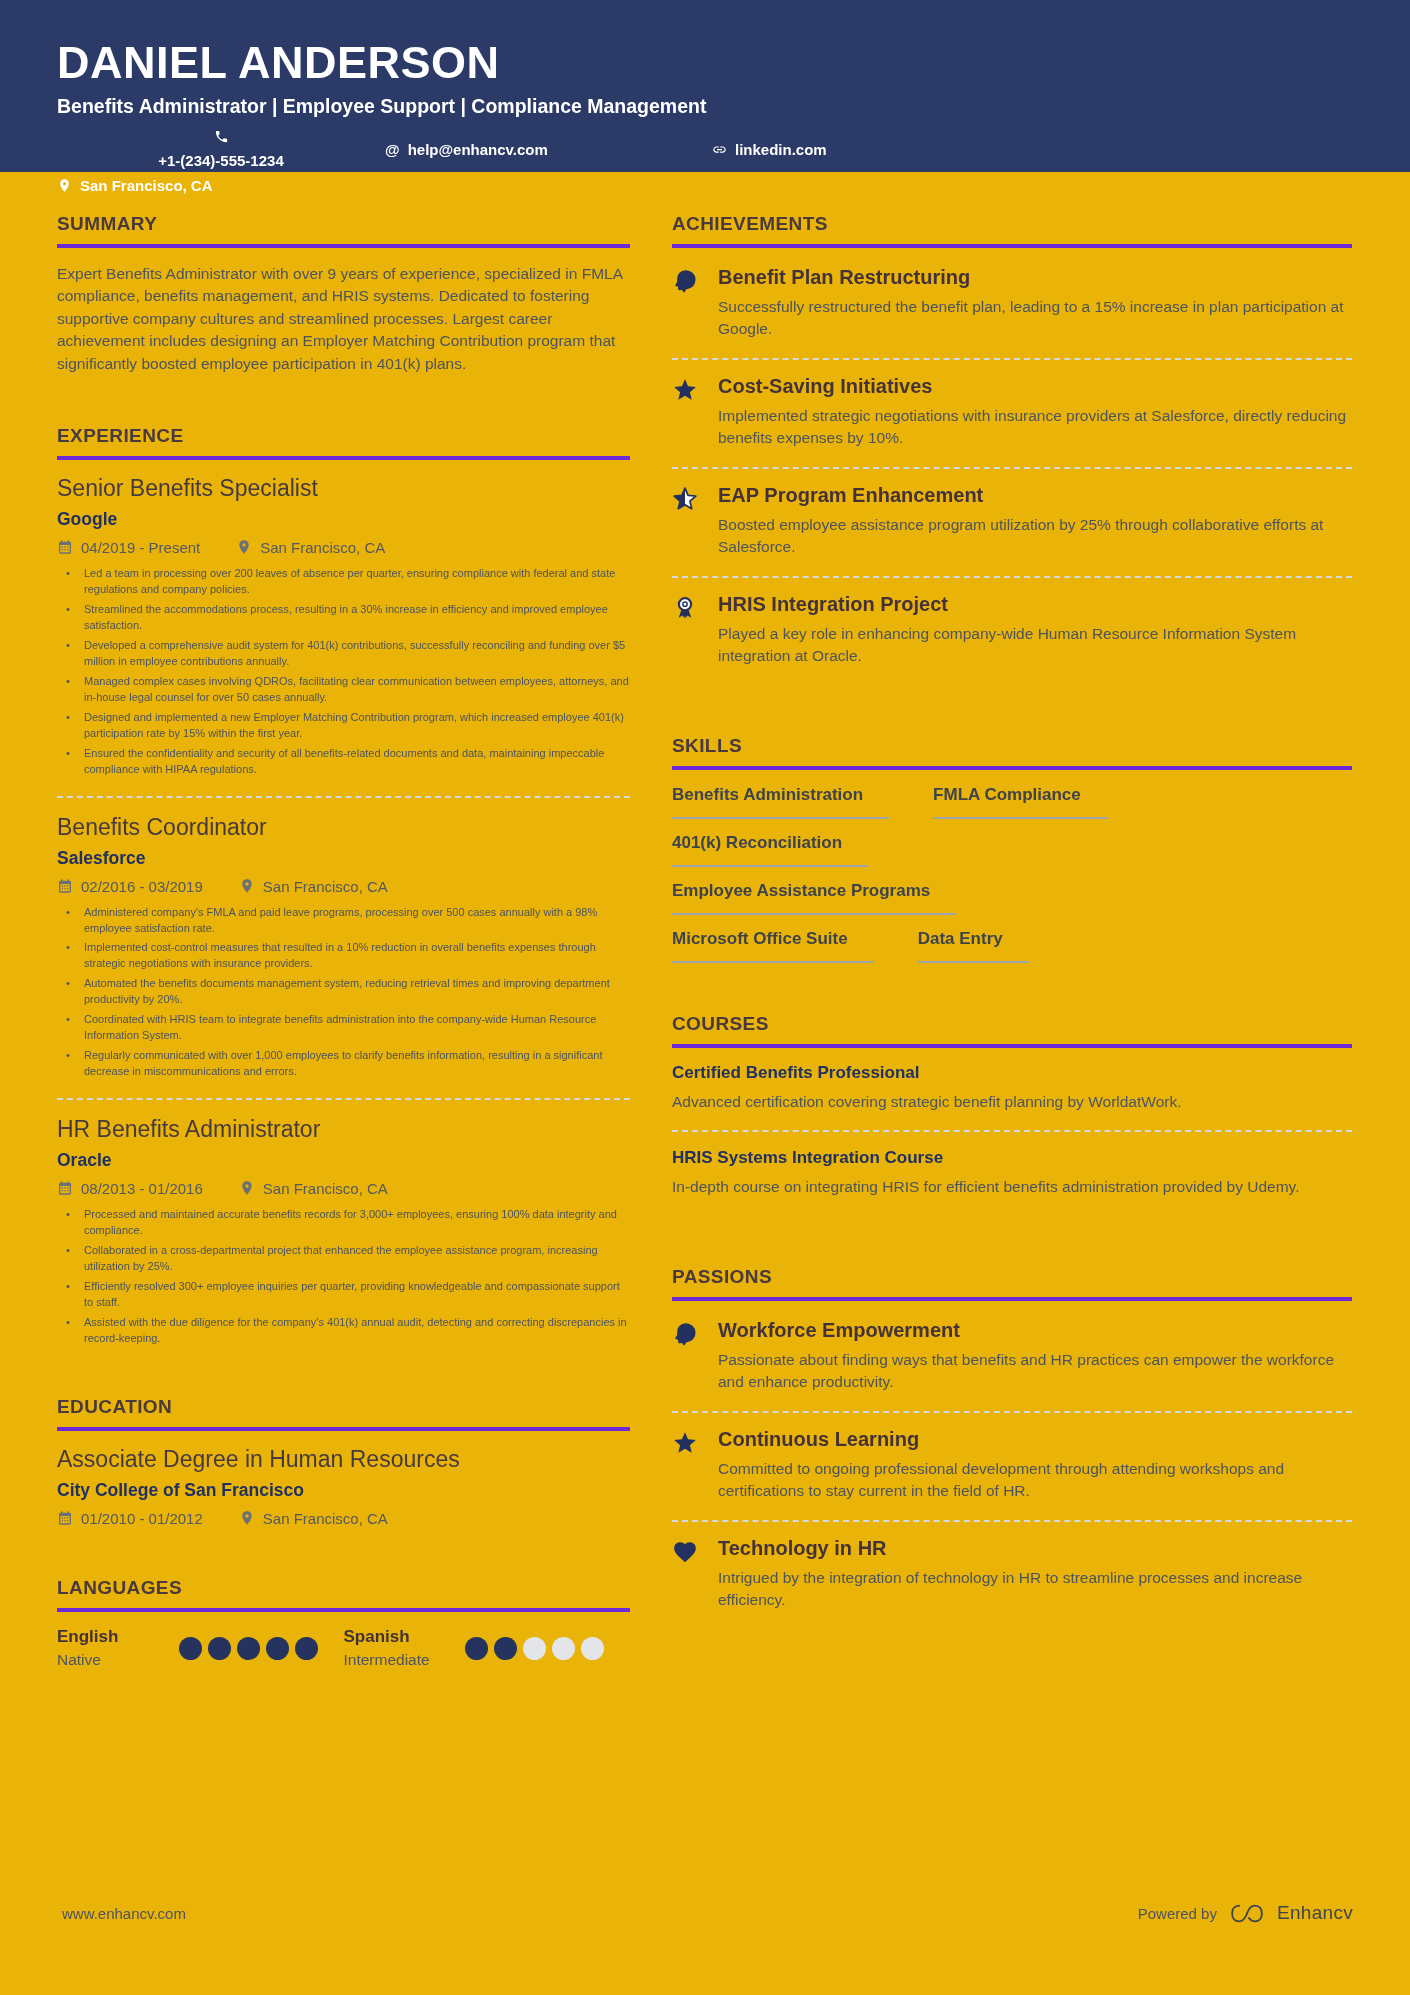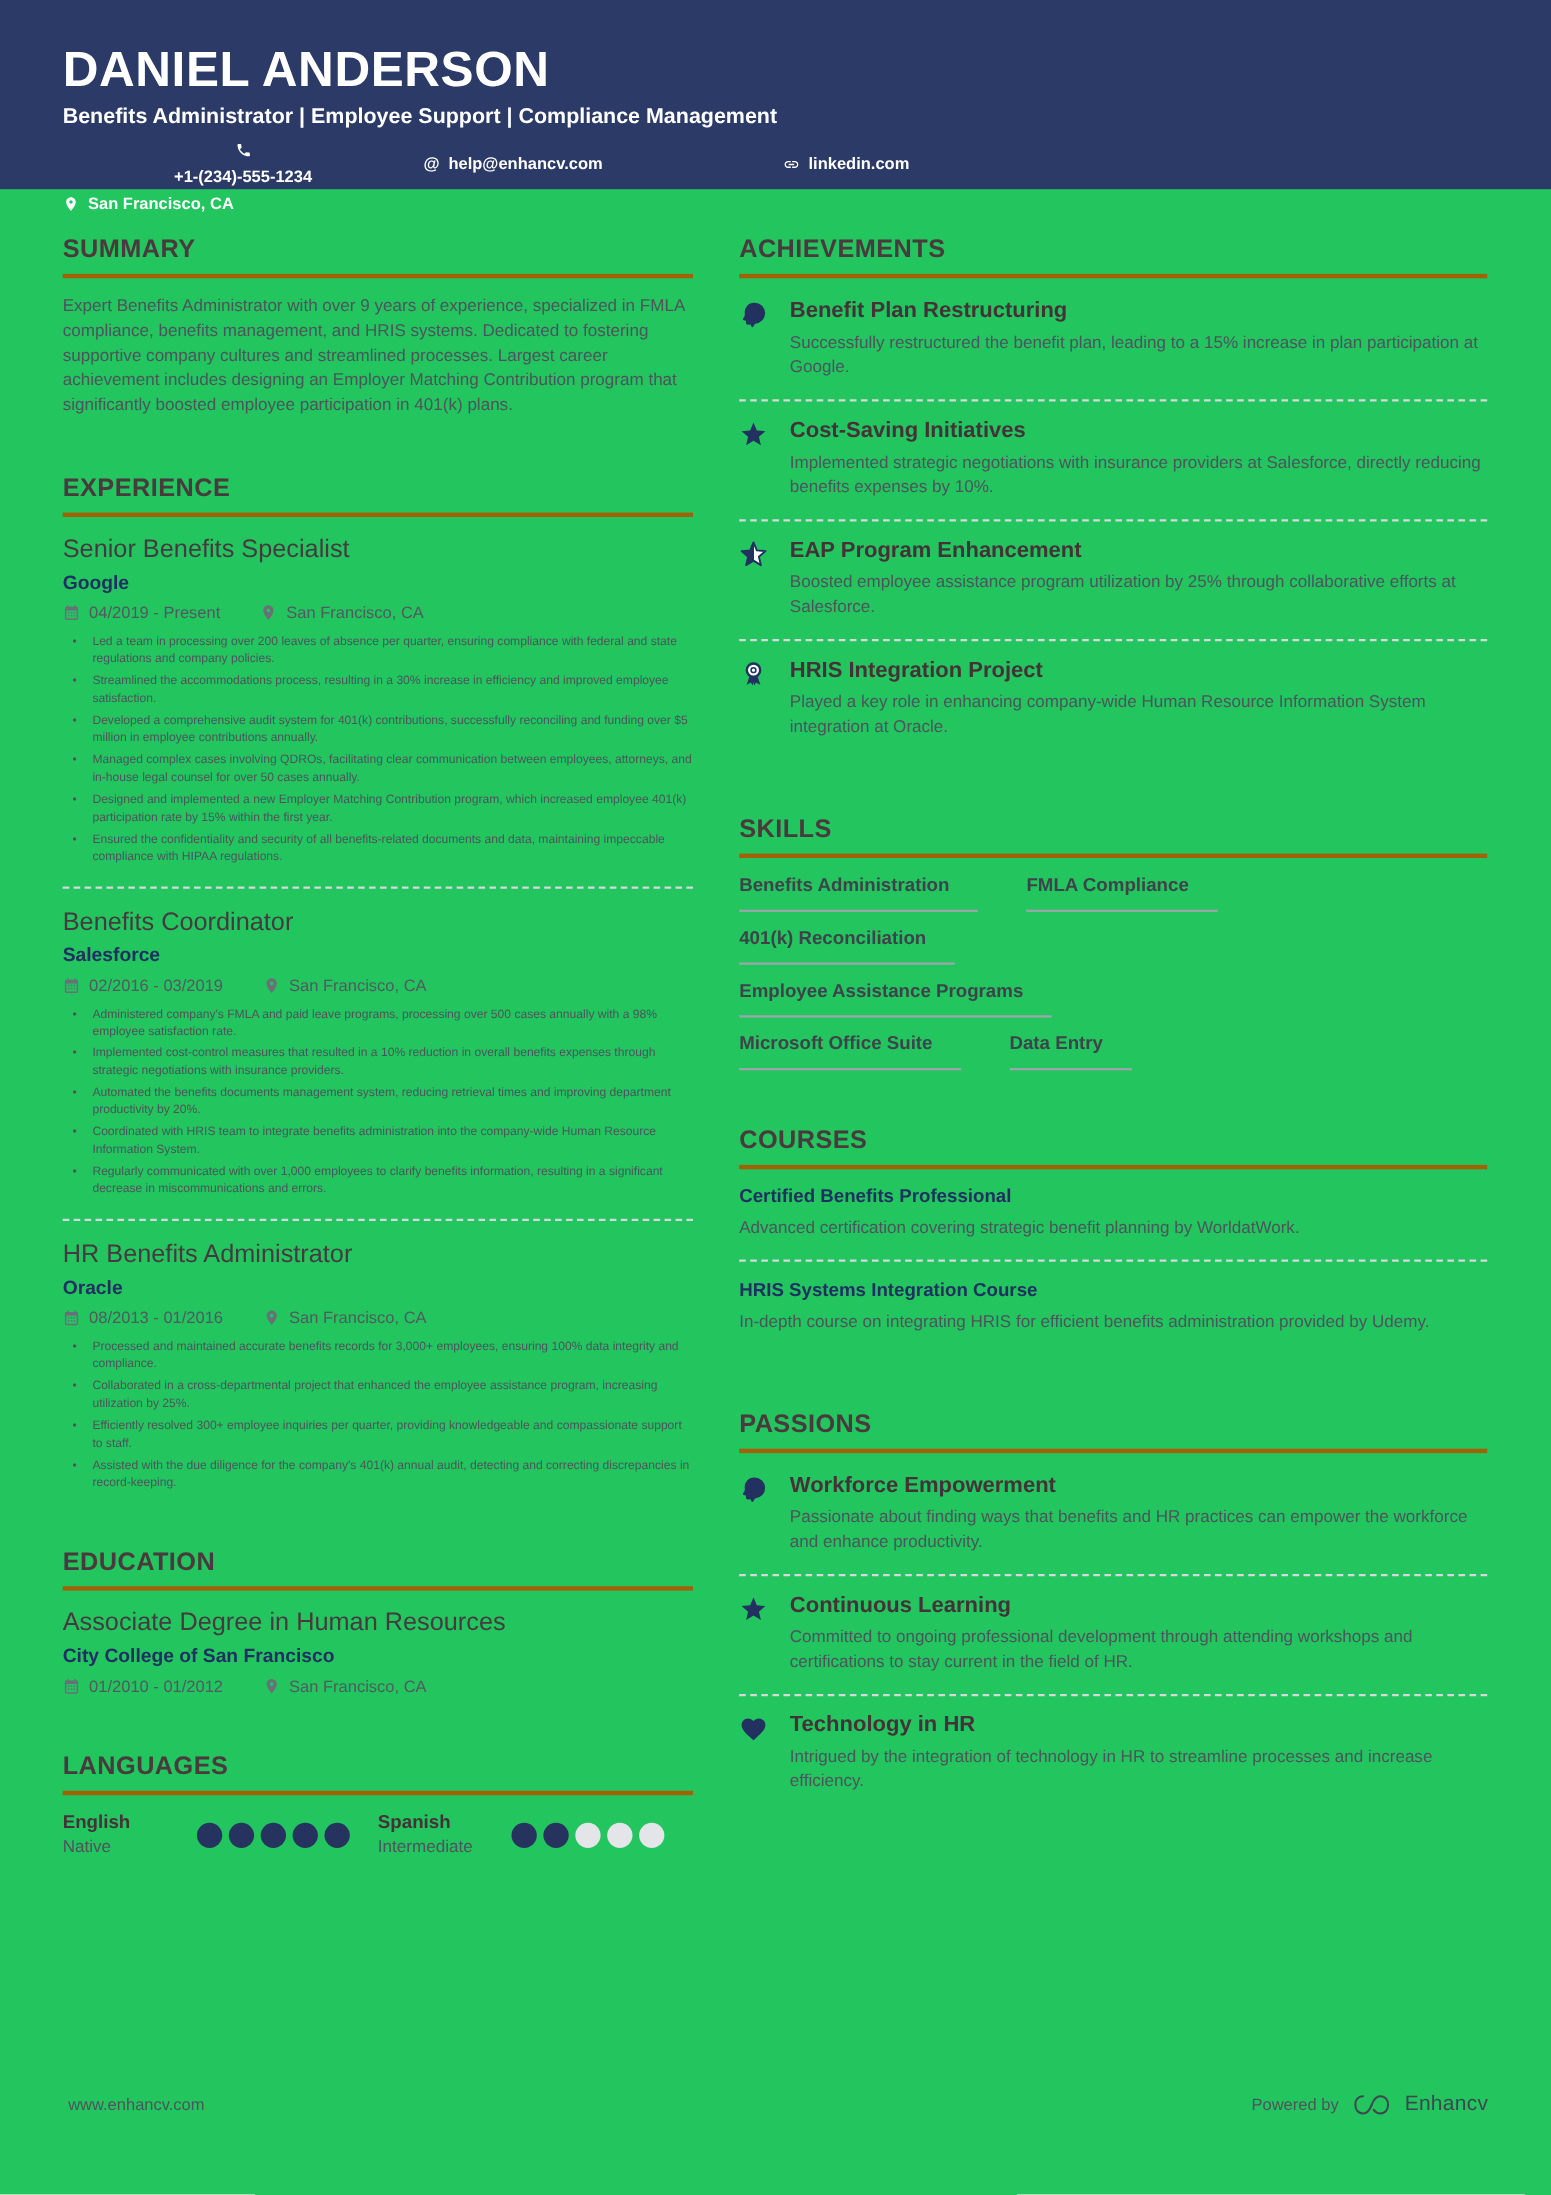--- a/index.html
+++ b/index.html
@@ -1,16 +1,16 @@
 <!DOCTYPE html>
 <html><head>
 <meta charset="utf-8">
 <style>
   html,body { margin:0; padding:0; background:#ffffff; }
-  .page { position:relative; width:1410px; height:1995px; background:#22c55e; overflow:hidden;
+  .page { position:relative; width:1410px; height:1995px; background:#eab308; overflow:hidden;
           font-family:"Liberation Sans","DejaVu Sans",sans-serif; }
 
   
   .hdr { background:#2b3a67; color:#fff; height:172px; box-sizing:border-box; padding:40px 57px 14px; }
   .hdr h1 { margin:0; font-size:45px; font-weight:700; letter-spacing:.5px; line-height:1; }
   .hdr-title { font-size:19.5px; font-weight:700; margin-top:10px; }
   .hdr-contacts { display:flex; margin-top:11px; font-size:15px; font-weight:700; }
   .contact { display:flex; align-items:center; gap:8px; }
   .contact:nth-child(1){ width:328px;flex-direction:column; } .contact:nth-child(2){ width:327px; }
   .cicon { display:inline-flex; align-items:center; }
@@ -18,22 +18,22 @@
   .cicon.at { font-size:15px; font-weight:700; line-height:1; }
   .hdr-loc { display:flex; align-items:center; gap:8px; margin-top:8px; font-size:15px; font-weight:700; }
 
   
   .cols { display:flex; gap:42px; padding:0 58px 0 57px; }
   .col-left  { width:573px; flex:none; }
   .col-right { width:680px; flex:none; }
   section { margin-top:50px; }
   .col-left > section:first-child, .col-right > section:first-child { margin-top:41px; }
 
-  .sec { margin:0 0 15px; font-size:23px; font-weight:700; color:#4a393d; letter-spacing:.4px;
-         padding-bottom:9px; border-bottom:4px solid #a16207; }
+  .sec { margin:0 0 15px; font-size:19px; font-weight:700; color:#4a393d; letter-spacing:.4px;
+         padding-bottom:9px; border-bottom:4px solid #6d28d9; }
 
   .body { margin:0; font-size:15.5px; line-height:1.45; color:#4d545d; }
 
   
   .job-title { margin:0; font-size:23px; font-weight:400; color:#463a40; }
   .company { margin-top:7px; font-size:17.5px; font-weight:700; color:#203060; }
   .meta-row { display:flex; gap:36px; margin-top:9px; font-size:15px; color:#535961; align-items:center; }
   .meta { display:flex; gap:8px; align-items:flex-start; }
   .meta .cicon svg { width:16px; height:16px; color:#6a7077; }
   .bullets { list-style:none; margin:10px 0 0; padding:0; }

